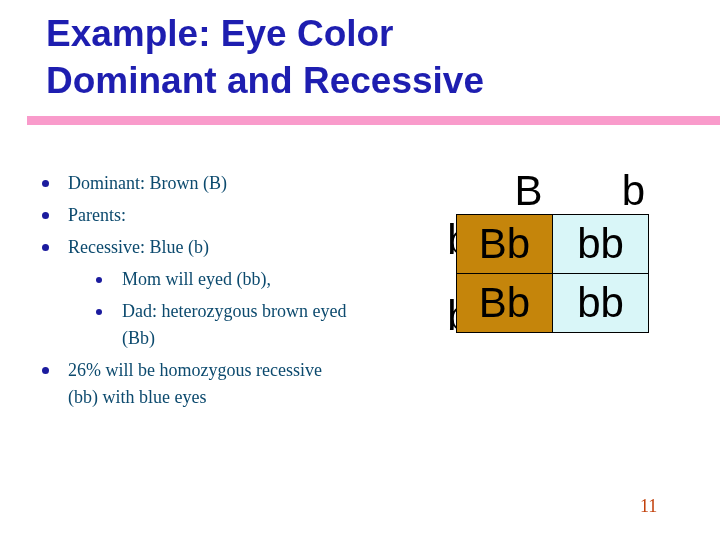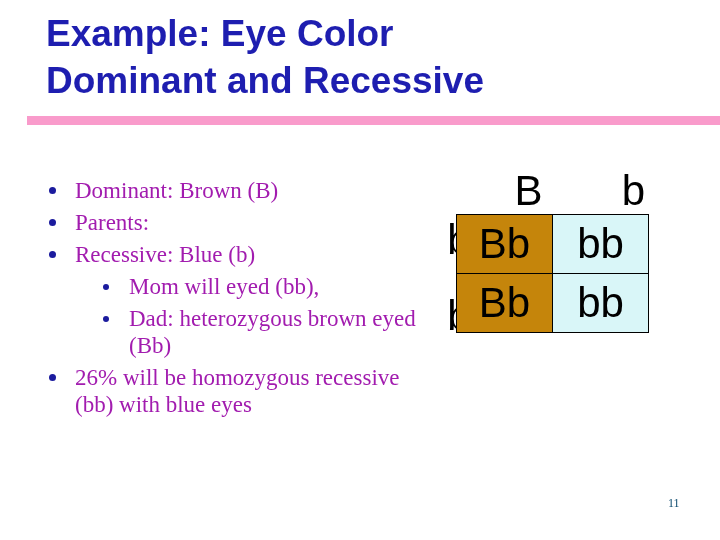--- a/index.html
+++ b/index.html
@@ -27,26 +27,26 @@
     top: 116px;
     width: 693px;
     height: 9px;
     background: #f99bcb;
   }
   .bullets {
     position: absolute;
     left: 30px;
     top: 164px;
     width: 400px;
-    margin: 13px;
+    margin: 6px;
     padding: 0;
     list-style: none;
-    font-size: 23px;
+    font-size: 18px;
     line-height: 27px;
-    color: #a21caf;
+    color: #0c4a6e;
   }
   .bullets li { position: relative; margin: 0 0 5px 0; }
   .bullets li.l1 { padding-left: 32px; }
   .bullets li.l2 { padding-left: 86px; }
   .dot {
     position: absolute;
     top: 10px;
     width: 7px;
     height: 7px;
     border-radius: 50%;
@@ -86,25 +86,25 @@
     border: 1.5px solid #000000;
     text-align: center;
     vertical-align: middle;
     padding: 0;
   }
   td.brown { background: #c5850b; }
   td.cyan  { background: #d9f6f8; }
 
   .page-number {
     position: absolute;
-    left: 668px;
+    left: 640px;
     top: 496px;
     font-family: "Liberation Serif", serif;
-    font-size: 12px;
-    color: #0c4a6e;
+    font-size: 18px;
+    color: #c2410c;
   }
 </style>
 </head>
 <body>
 
 <div class="slide">
 
   <div class="title">
     <div>Example: Eye Color</div>
     <div>Dominant and Recessive</div>

